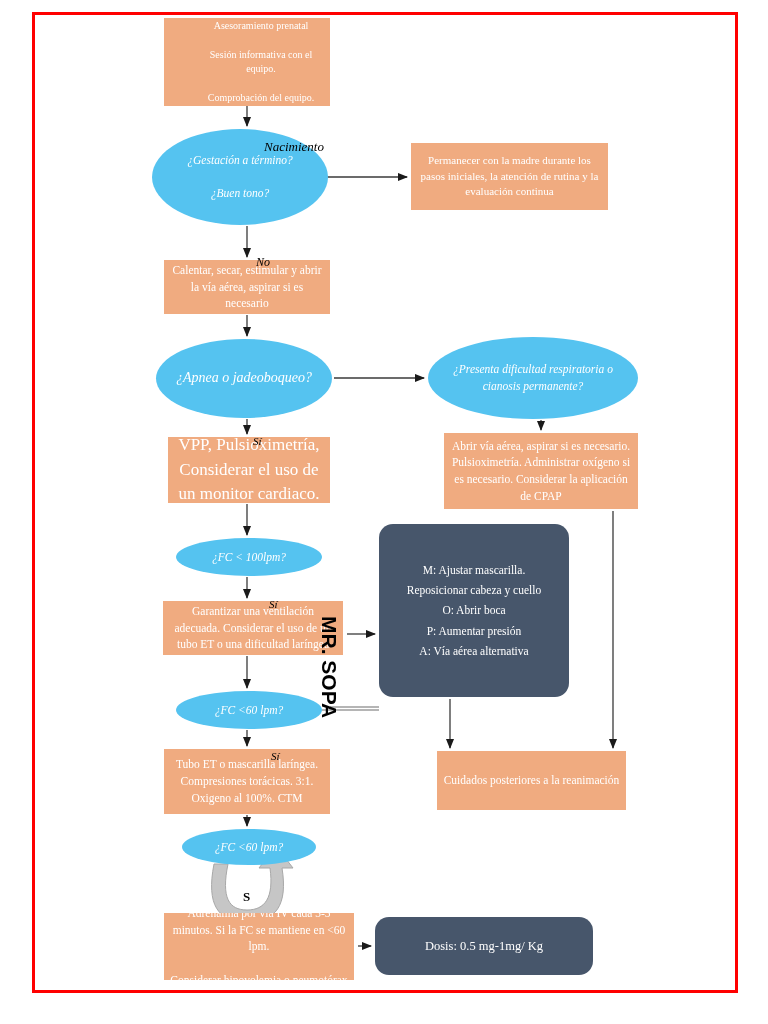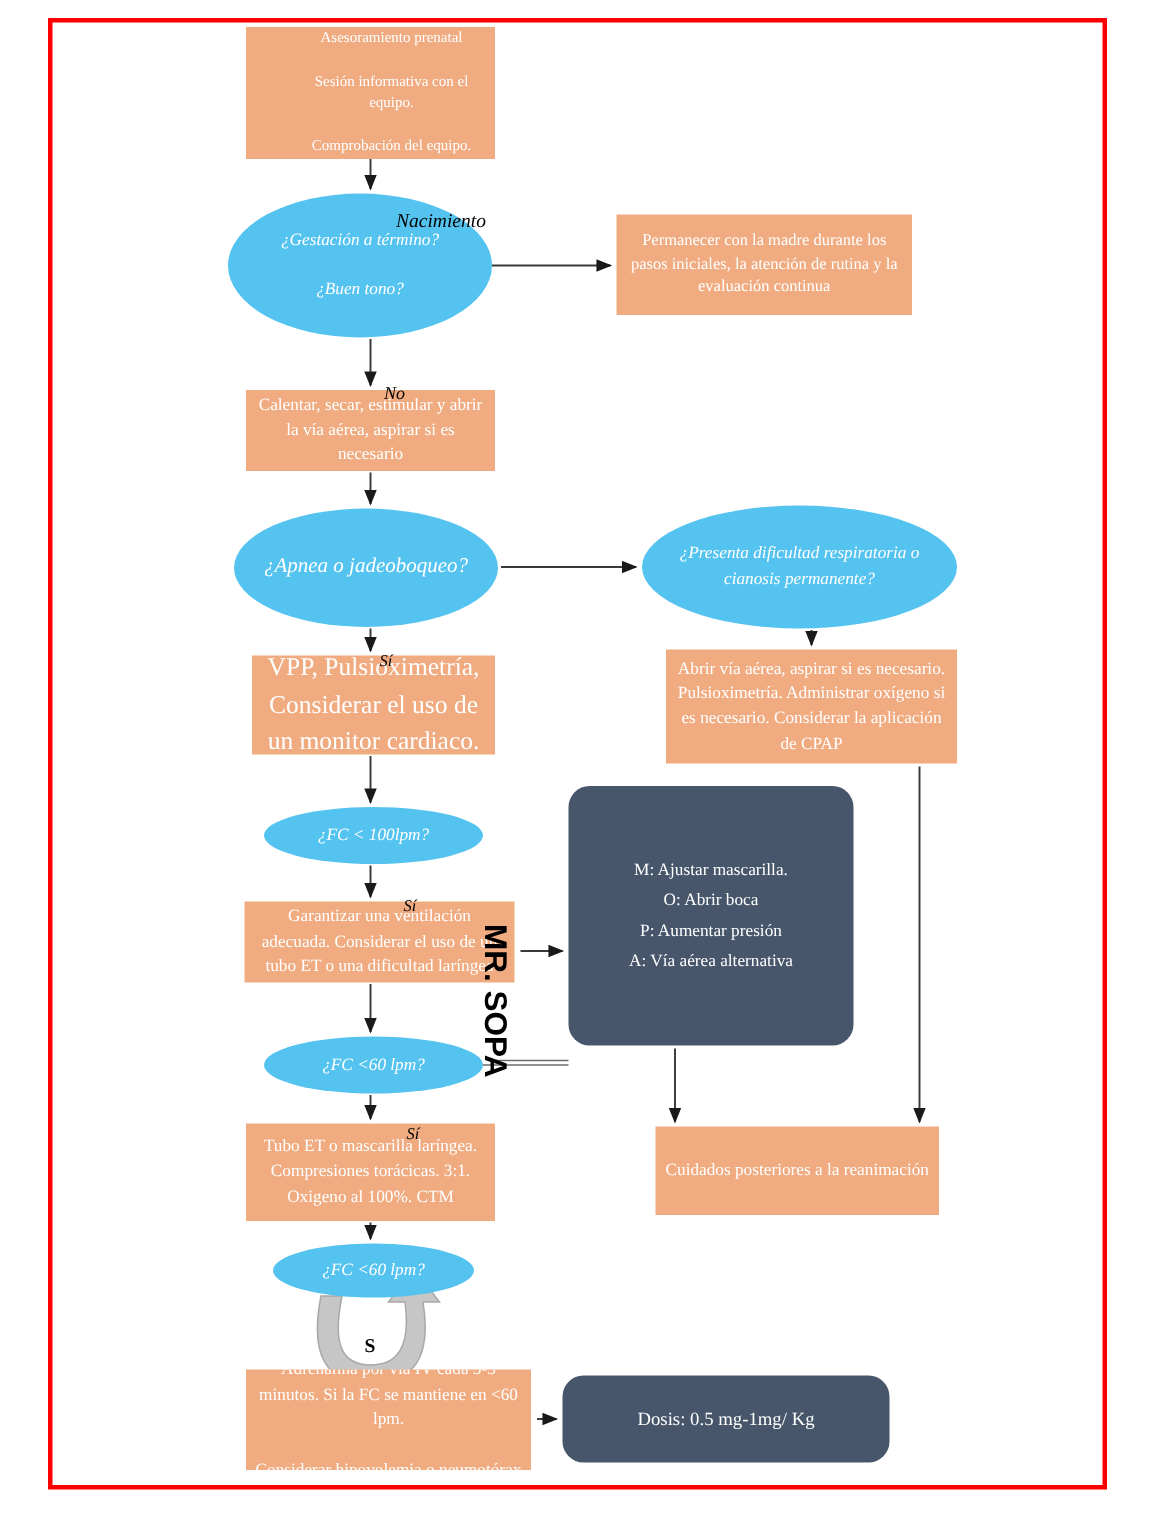--- a/index.html
+++ b/index.html
@@ -159,20 +159,21 @@
   <div class="txt">¿FC &lt; 100lpm?</div>
 </div>
 
 <div class="node proc" id="n-garantizar">
   <div class="txt">Garantizar una ventilación adecuada. Considerar el uso de un tubo ET o una dificultad laríngea</div>
 </div>
 
 <div class="node dark" id="n-mrsopa">
   <div class="txt">
     <div>M: Ajustar mascarilla.</div>
+    <div>Reposicionar cabeza y cuello</div>
     <div>O: Abrir boca</div>
     <div>P: Aumentar presión</div>
     <div>A: Vía aérea alternativa</div>
   </div>
 </div>
 
 <div class="node dec" id="n-fc60a">
   <div class="txt">¿FC &lt;60 lpm?</div>
 </div>
 

